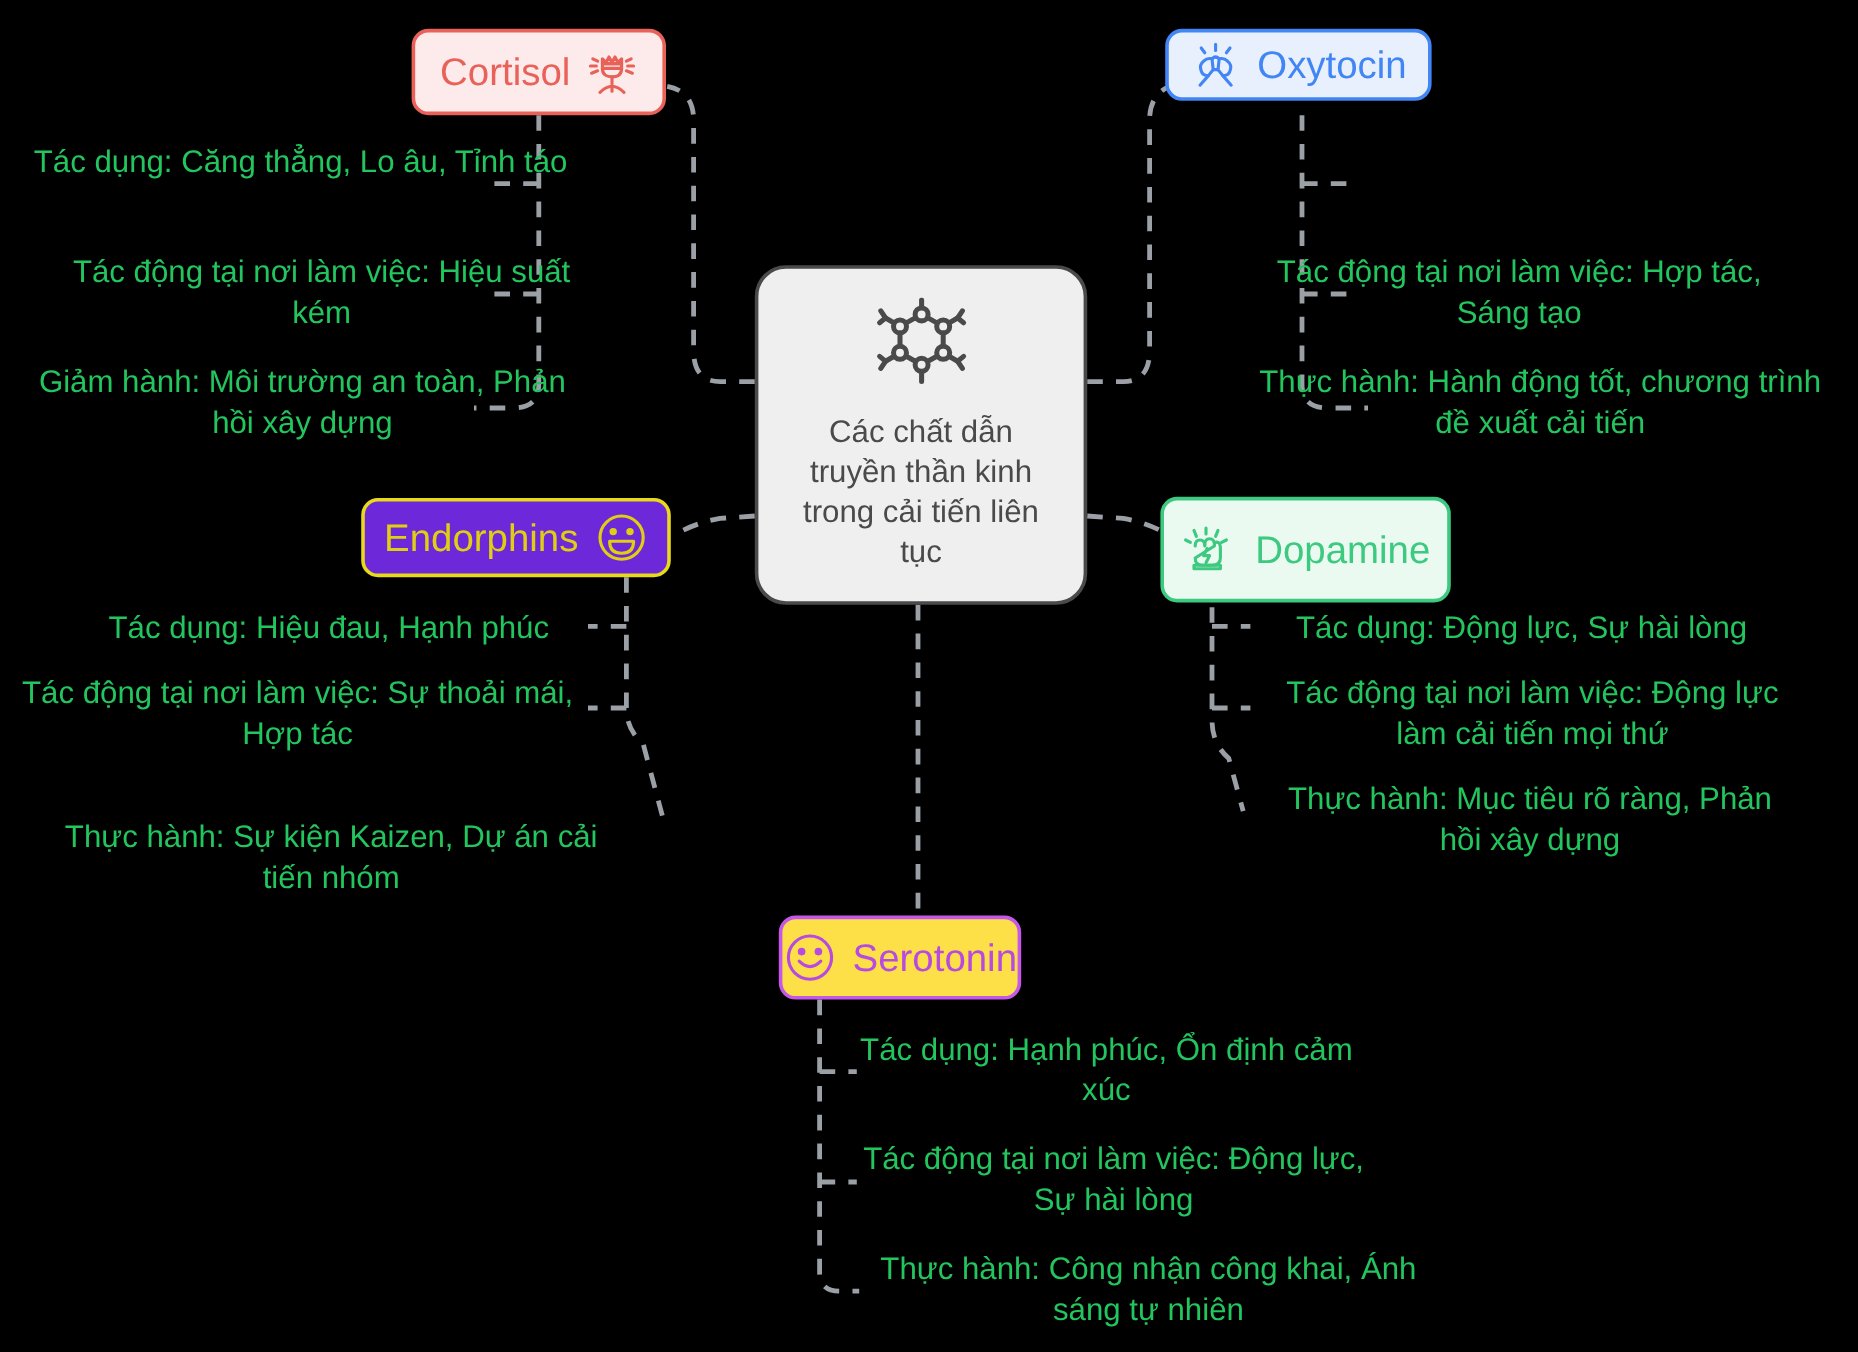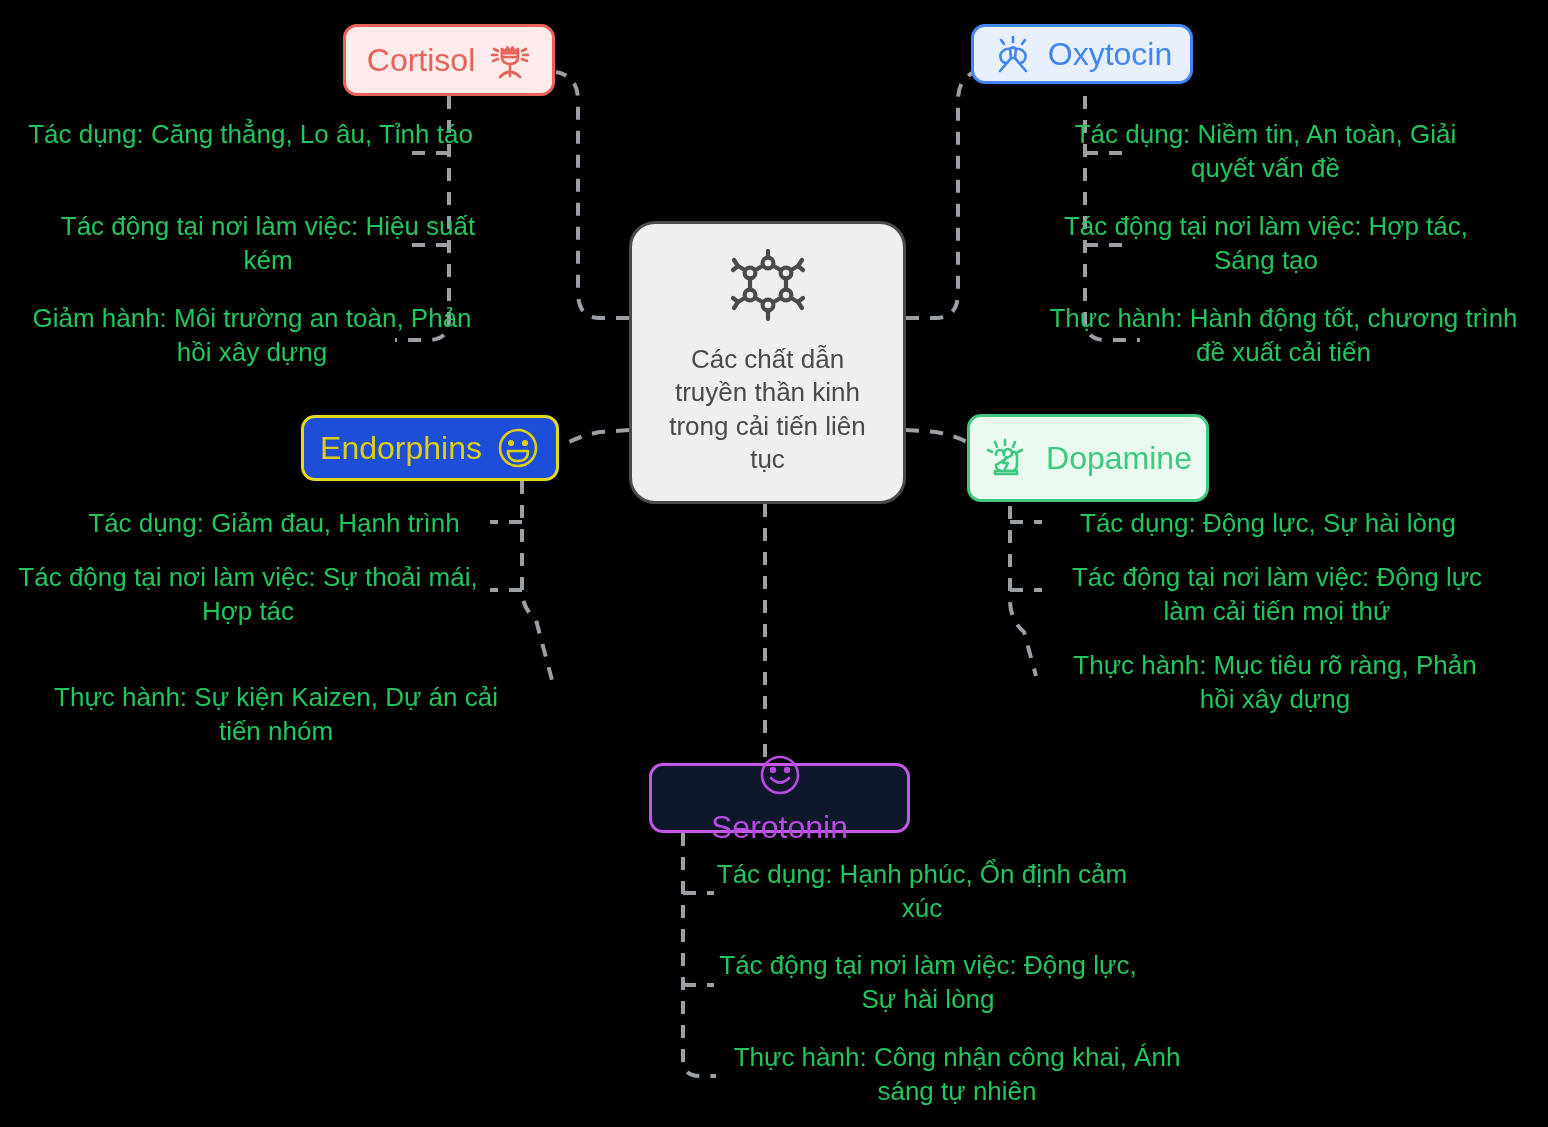--- a/index.html
+++ b/index.html
@@ -22,27 +22,27 @@
                    text-align:center;width:215px;}
 
   
   #n-cortisol{left:343px;top:24px;width:212px;height:72px;
               background:#fdeaea;border-color:#e8625a;}
   #n-cortisol .lbl{color:#e8625a;}
   #n-oxytocin{left:971px;top:24px;width:222px;height:60px;
               background:#e8f0fe;border-color:#4285f4;}
   #n-oxytocin .lbl{color:#4285f4;}
   #n-endorphins{left:301px;top:415px;width:258px;height:66px;
-                background:#1d4ed8;border-color:#e8da1a;}
+                background:#6d28d9;border-color:#e8da1a;}
   #n-endorphins .lbl{color:#e0ce12;}
   #n-dopamine{left:967px;top:414px;width:242px;height:88px;
               background:#eafaf1;border-color:#3dc97f;gap:20px;}
   #n-dopamine .lbl{color:#3dc97f;}
-  #n-serotonin{left:649px;top:763px;width:261px;height:70px;
-               background:#0f172a;border-color:#c558e8;flex-direction:column;}
+  #n-serotonin{left:649px;top:763px;width:202px;height:70px;
+               background:#fde047;border-color:#c558e8;}
   #n-serotonin .lbl{color:#b74ae0;}
 
   
   .leaf{position:absolute;font-size:26px;line-height:1.32;color:#22c55e;}
   .leaf.c{text-align:center;}
 </style>
 </head>
 <body>
 
 <div id="board">
@@ -193,25 +193,24 @@
         </g>
       </svg>
     </span>
     <span class="lbl">Serotonin</span>
   </div>
 
   <div class="leaf c" style="left:18px;top:117px;width:465px;">Tác dụng: Căng thẳng, Lo âu, Tỉnh táo</div>
   <div class="leaf c" style="left:52px;top:209px;width:432px;">Tác động tại nơi làm việc: Hiệu suất kém</div>
   <div class="leaf c" style="left:32px;top:301px;width:440px;">Giảm hành: Môi trường an toàn, Phản hồi xây dựng</div>
 
-  <div class="leaf c" style="left:1043px;top:117px;width:445px;">Tác dụng: Niềm tin, An toàn, Giải quyết vấn đề</div>
   <div class="leaf c" style="left:1040px;top:209px;width:452px;">Tác động tại nơi làm việc: Hợp tác, Sáng tạo</div>
   <div class="leaf c" style="left:1046px;top:301px;width:475px;">Thực hành: Hành động tốt, chương trình đề xuất cải tiến</div>
 
-  <div class="leaf c" style="left:58px;top:506px;width:432px;">Tác dụng: Giảm đau, Hạnh trình</div>
+  <div class="leaf c" style="left:58px;top:506px;width:432px;">Tác dụng: Hiệu đau, Hạnh phúc</div>
   <div class="leaf c" style="left:14px;top:560px;width:468px;">Tác động tại nơi làm việc: Sự thoải mái, Hợp tác</div>
   <div class="leaf c" style="left:52px;top:680px;width:448px;">Thực hành: Sự kiện Kaizen, Dự án cải tiến nhóm</div>
 
   <div class="leaf c" style="left:1053px;top:506px;width:430px;">Tác dụng: Động lực, Sự hài lòng</div>
   <div class="leaf c" style="left:1062px;top:560px;width:430px;">Tác động tại nơi làm việc: Động lực làm cải tiến mọi thứ</div>
   <div class="leaf c" style="left:1054px;top:648px;width:442px;">Thực hành: Mục tiêu rõ ràng, Phản hồi xây dựng</div>
 
   <div class="leaf c" style="left:712px;top:857px;width:420px;">Tác dụng: Hạnh phúc, Ổn định cảm xúc</div>
   <div class="leaf c" style="left:712px;top:948px;width:432px;">Tác động tại nơi làm việc: Động lực, Sự hài lòng</div>
   <div class="leaf c" style="left:722px;top:1040px;width:470px;">Thực hành: Công nhận công khai, Ánh sáng tự nhiên</div>

